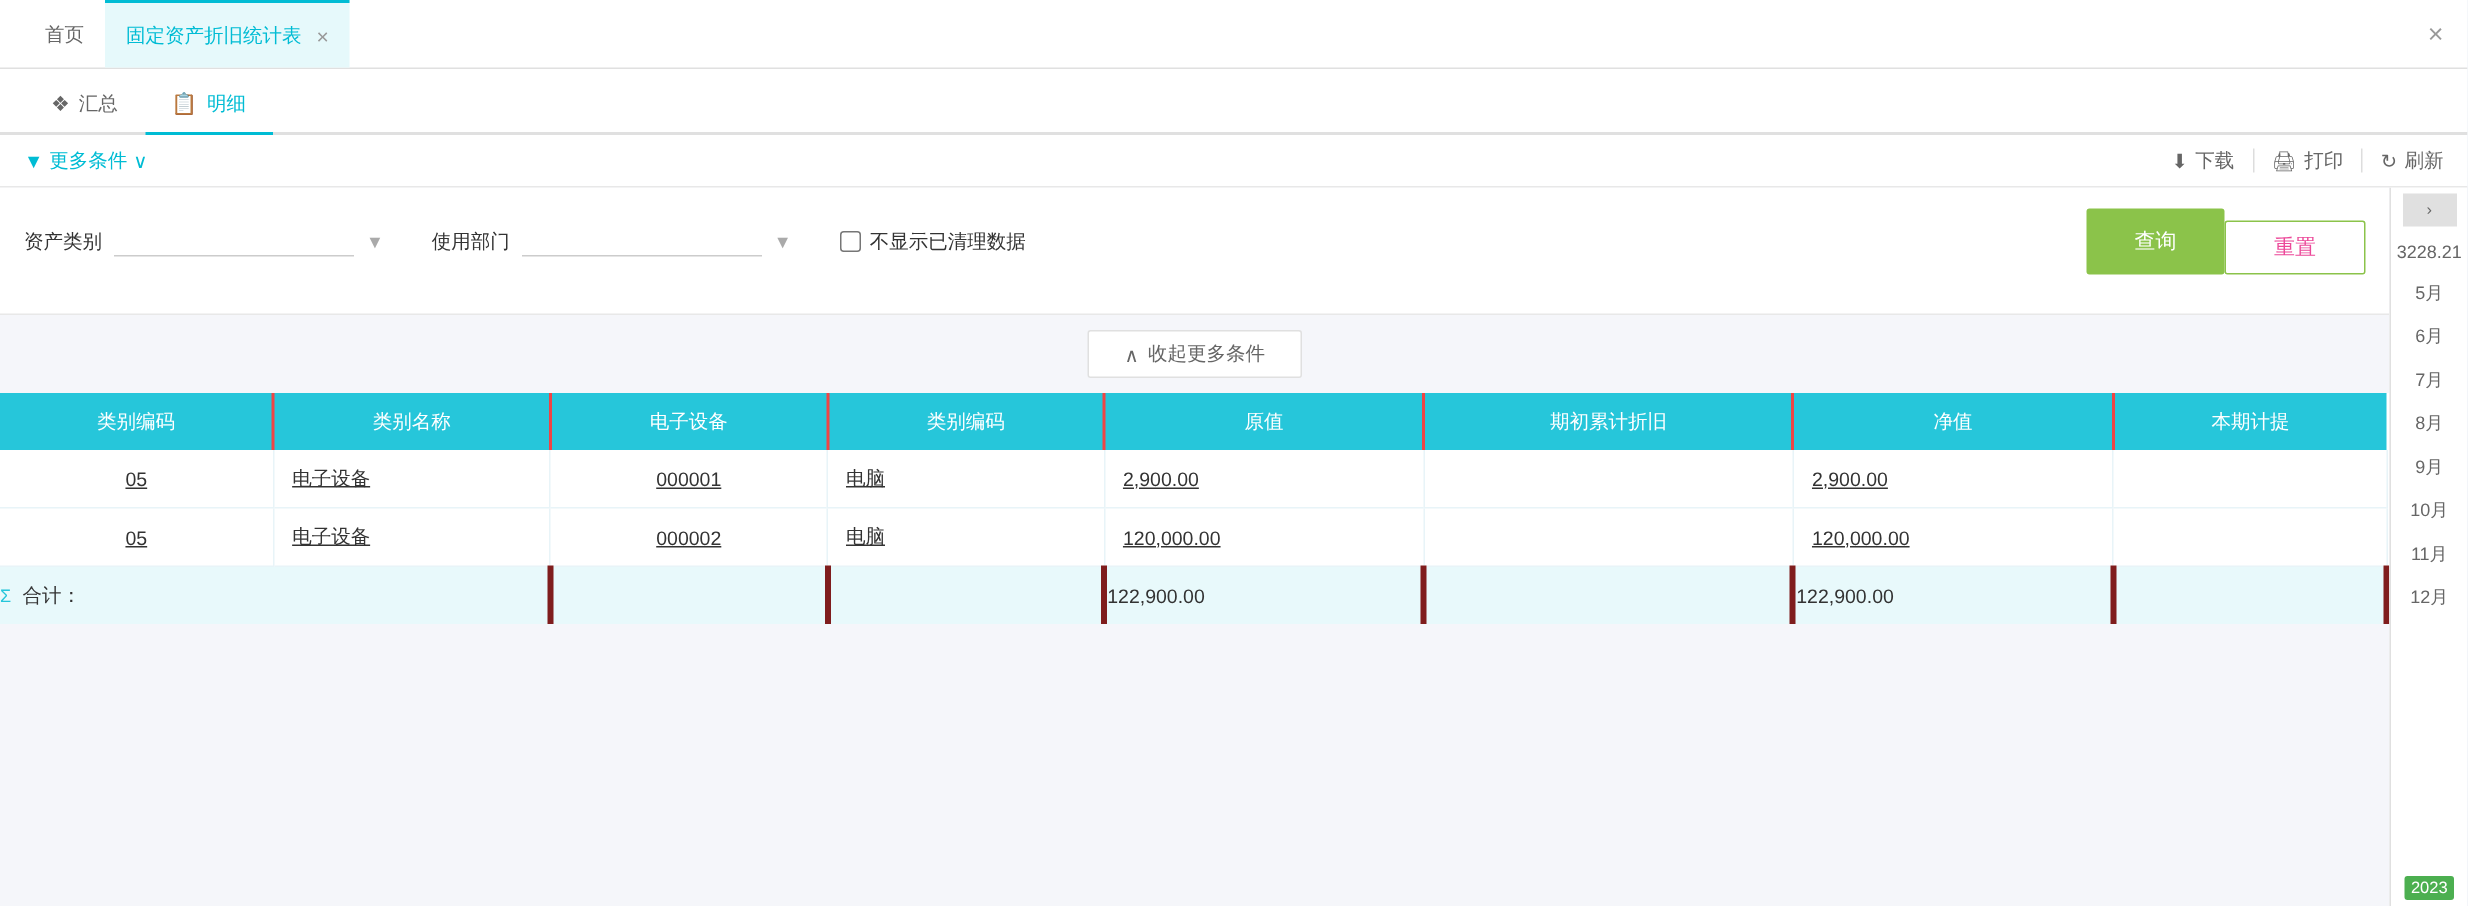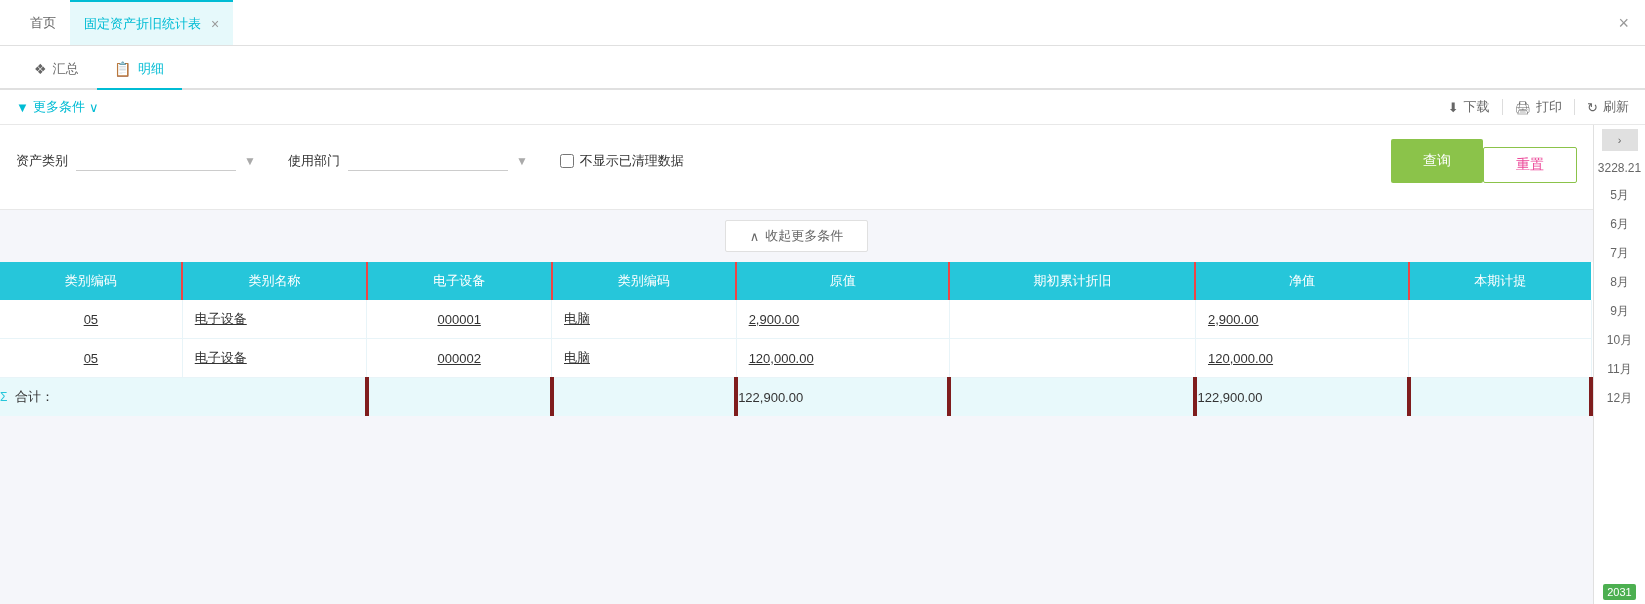--- a/index.html
+++ b/index.html
@@ -294,15 +294,15 @@
     </div>
     <div class="month-item">5月</div>
     <div class="month-item">6月</div>
     <div class="month-item">7月</div>
     <div class="month-item">8月</div>
     <div class="month-item">9月</div>
     <div class="month-item">10月</div>
     <div class="month-item">11月</div>
     <div class="month-item">12月</div>
     <div style="flex:1"></div>
-    <div class="year-badge">2031</div>
+    <div class="year-badge">2023</div>
   </div>
 </div>
 
 </body></html>

